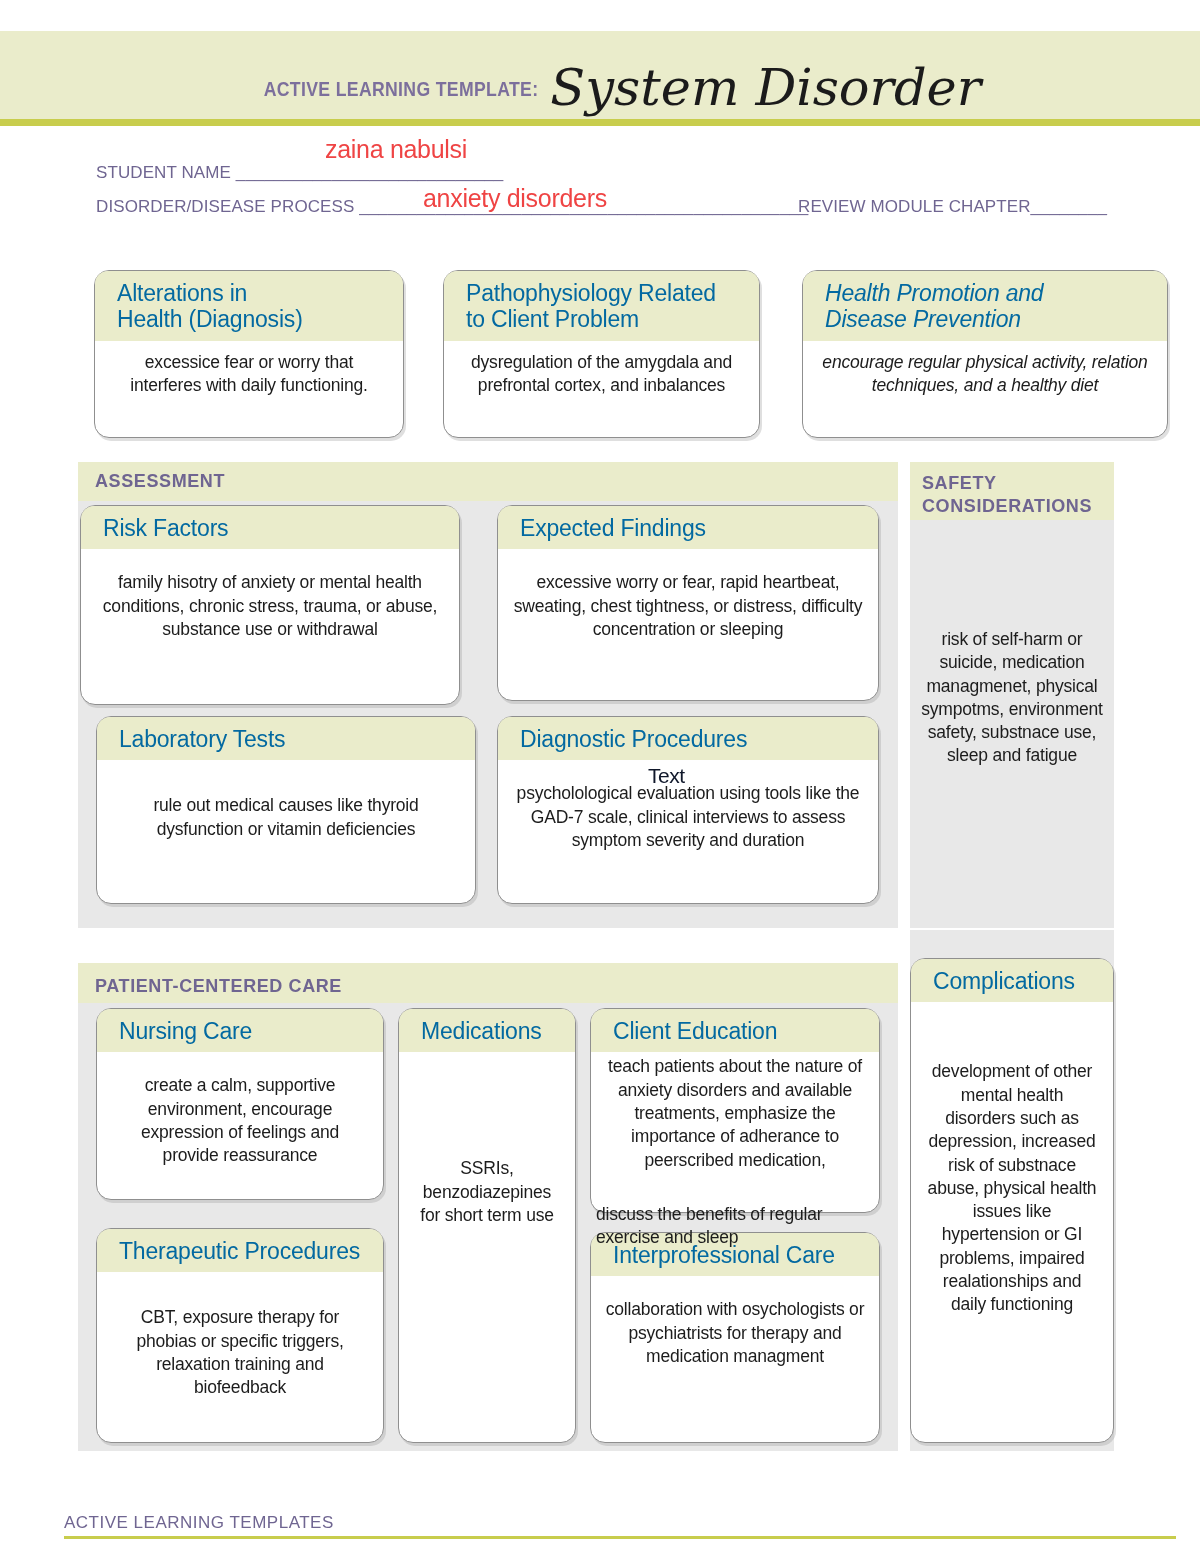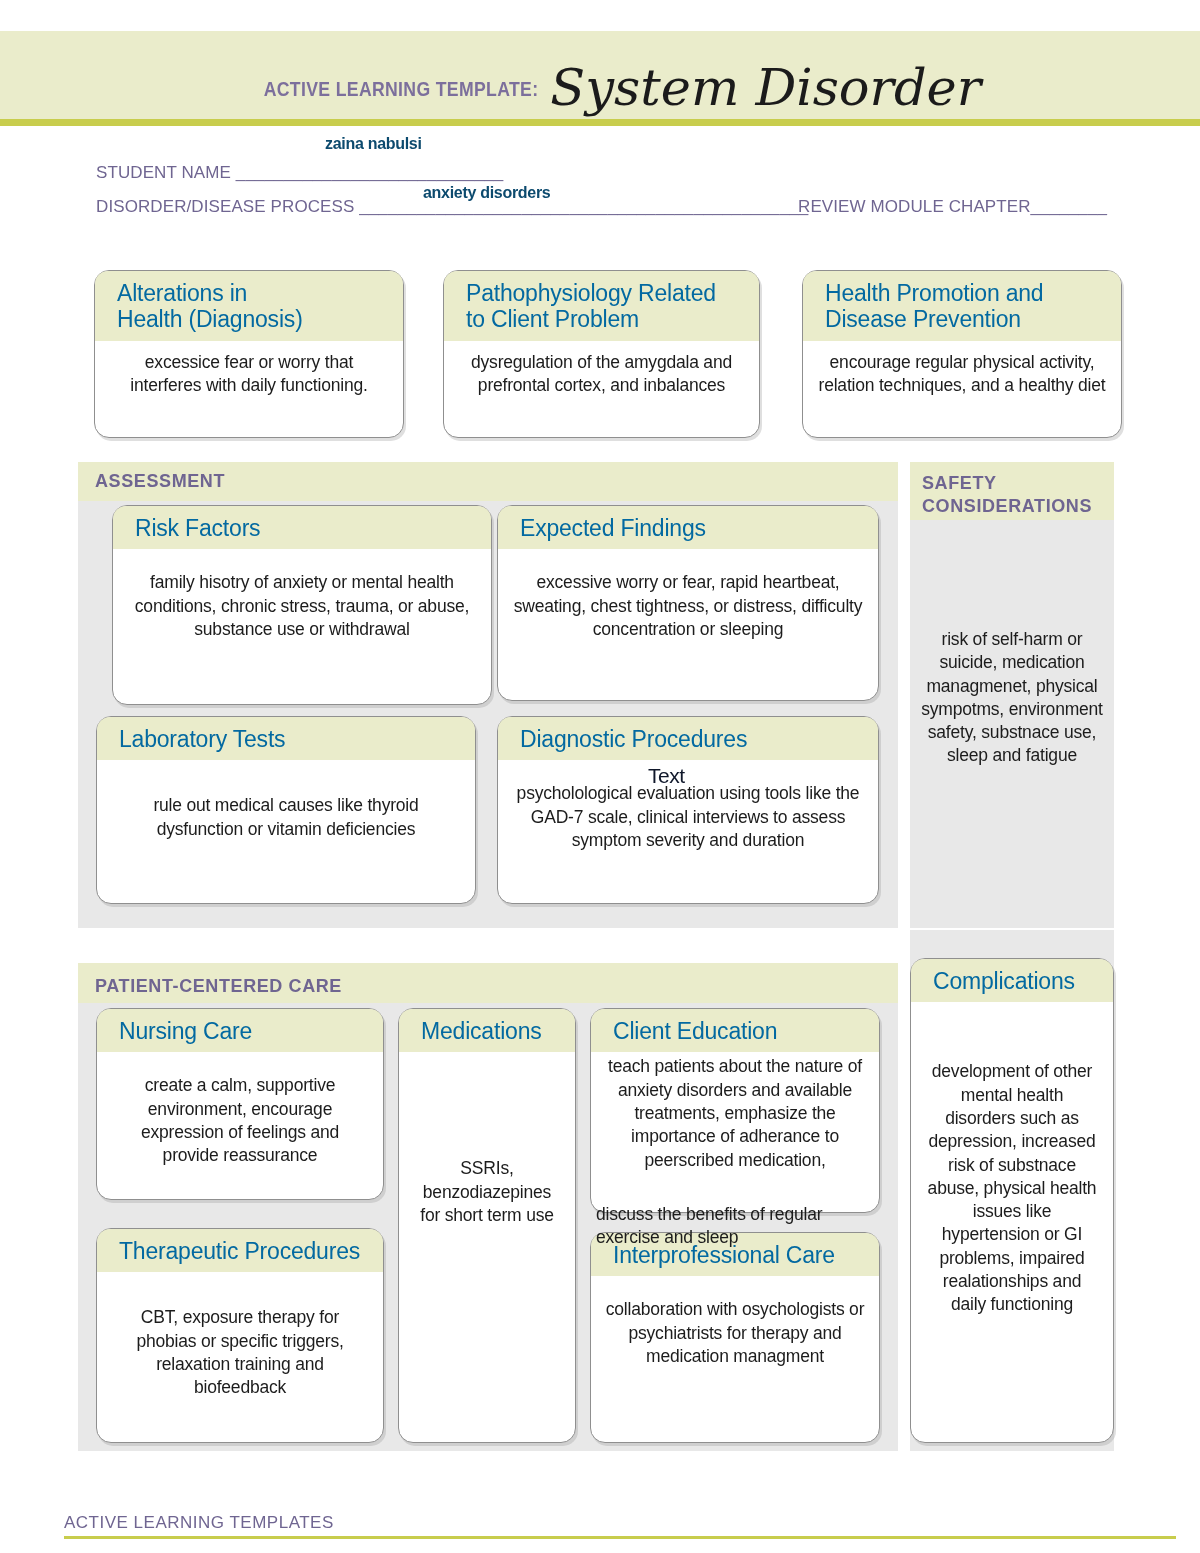--- a/index.html
+++ b/index.html
@@ -56,25 +56,24 @@
     color: #1b1b1b;
     margin-left: 12px;
     line-height: 1;
     white-space: nowrap;
   }
 
   
   .handwrite {
     position: absolute;
     font-family: "Liberation Sans", sans-serif;
-    font-size: 16px;
-    color: #0c4a6e;
+    font-size: 25px;
+    color: #ef4444;
     letter-spacing: -0.3px;
     white-space: nowrap;
-    font-weight: bold;
   }
   #student-value { left: 325px; top: 135px; }
   #disorder-value { left: 423px; top: 184px; }
 
   .form-line {
     position: absolute;
     font-size: 17px;
     color: #6f6591;
     letter-spacing: 0.1px;
     white-space: nowrap;
@@ -110,21 +109,21 @@
     color: #1c1c1c;
     text-align: center;
     line-height: 1.33;
     letter-spacing: -0.2px;
   }
   .card-body.pad-top { padding-top: 34px; }
   .card-body.pad-top2 { padding-top: 22px; }
 
   #card-alterations      { left: 94px;  top: 270px; width: 310px; height: 168px; }
   #card-pathophysiology  { left: 443px; top: 270px; width: 317px; height: 168px; }
-  #card-health-promotion { left: 802px; top: 270px; width: 320px; height: 168px; }
+  #card-health-promotion { left: 802px; top: 270px; width: 366px; height: 168px; font-style: italic; }
 
   
   #assessment-panel {
     position: absolute;
     left: 78px; top: 462px;
     width: 820px; height: 466px;
     background: #e8e8e8;
   }
   #assessment-band {
     position: absolute;
@@ -135,21 +134,21 @@
   .section-title {
     position: absolute;
     font-size: 18px;
     font-weight: bold;
     color: #6f6591;
     letter-spacing: 0.6px;
     font-family: "Liberation Sans", sans-serif;
   }
   #assessment-title { left: 95px; top: 471px; }
 
-  #card-risk-factors   { left: 112px;  top: 505px; width: 380px; height: 200px; }
+  #card-risk-factors   { left: 80px;  top: 505px; width: 380px; height: 200px; }
   #card-expected       { left: 497px; top: 505px; width: 382px; height: 196px; }
   #card-lab-tests      { left: 96px;  top: 716px; width: 380px; height: 188px; }
   #card-diagnostic     { left: 497px; top: 716px; width: 382px; height: 188px; }
 
   
   .overlap-text {
     position: absolute;
     left: 648px; top: 731px;
     font-size: 21px;
     color: #0f172a;

